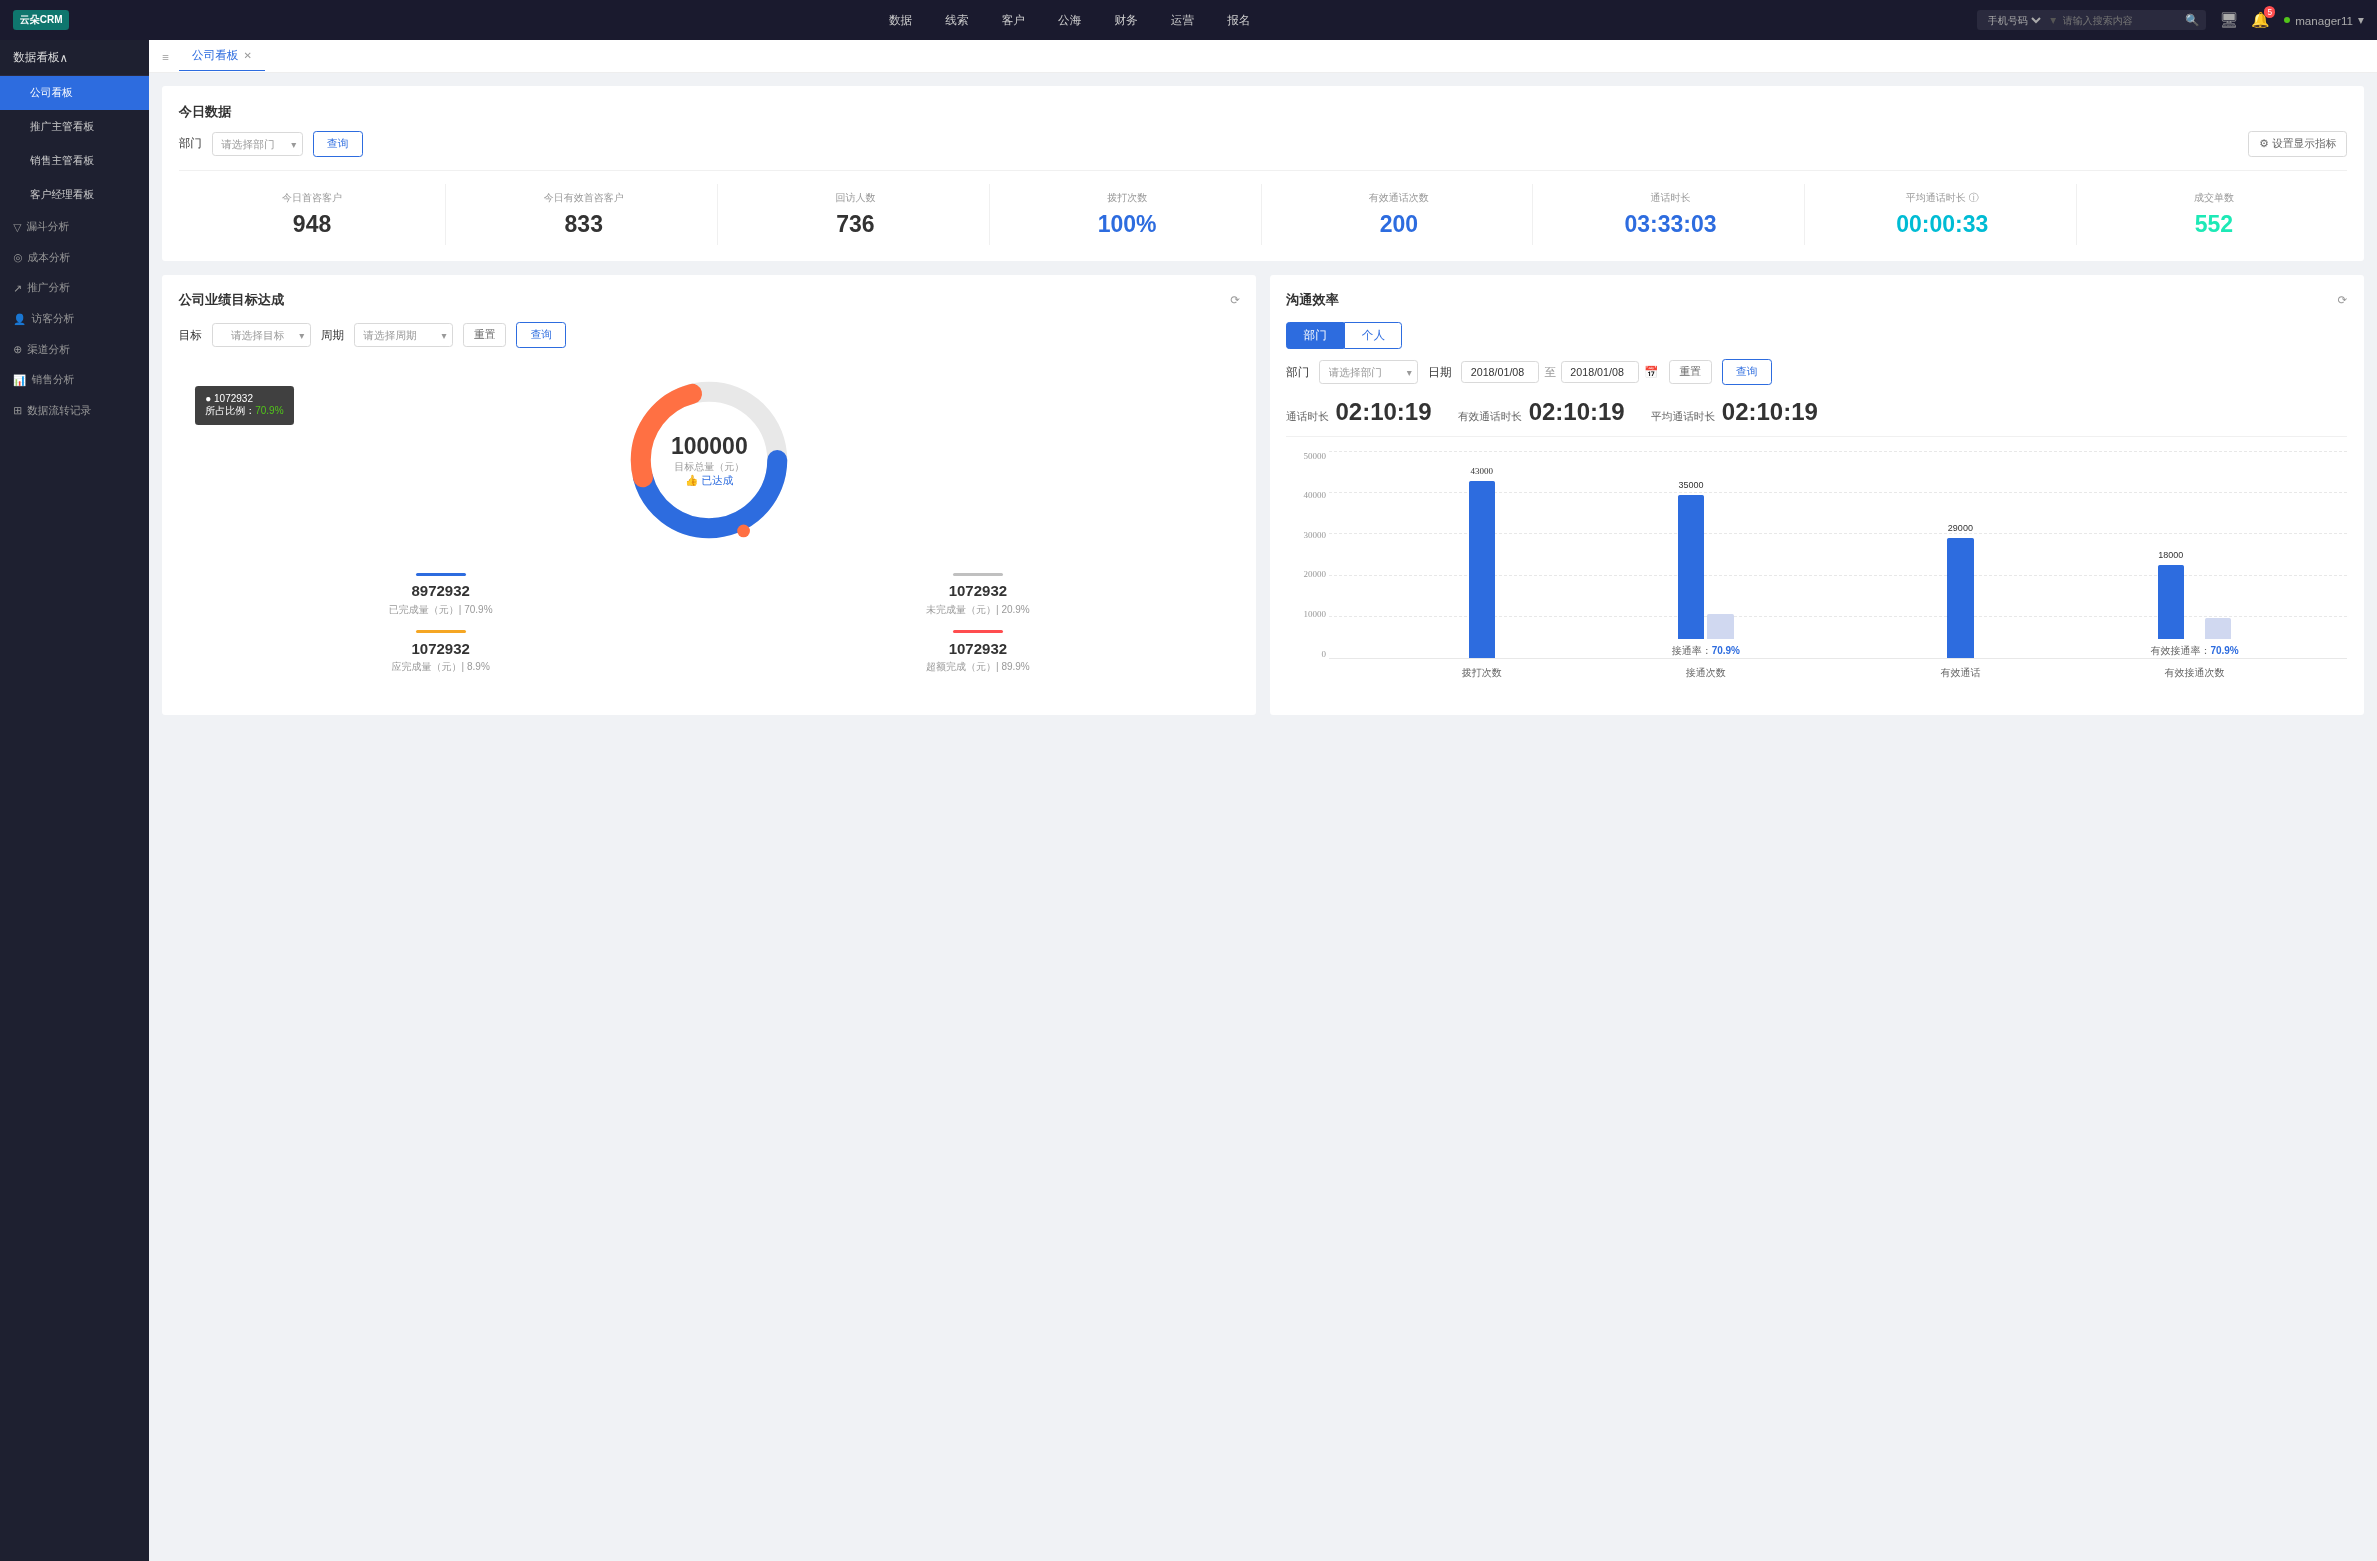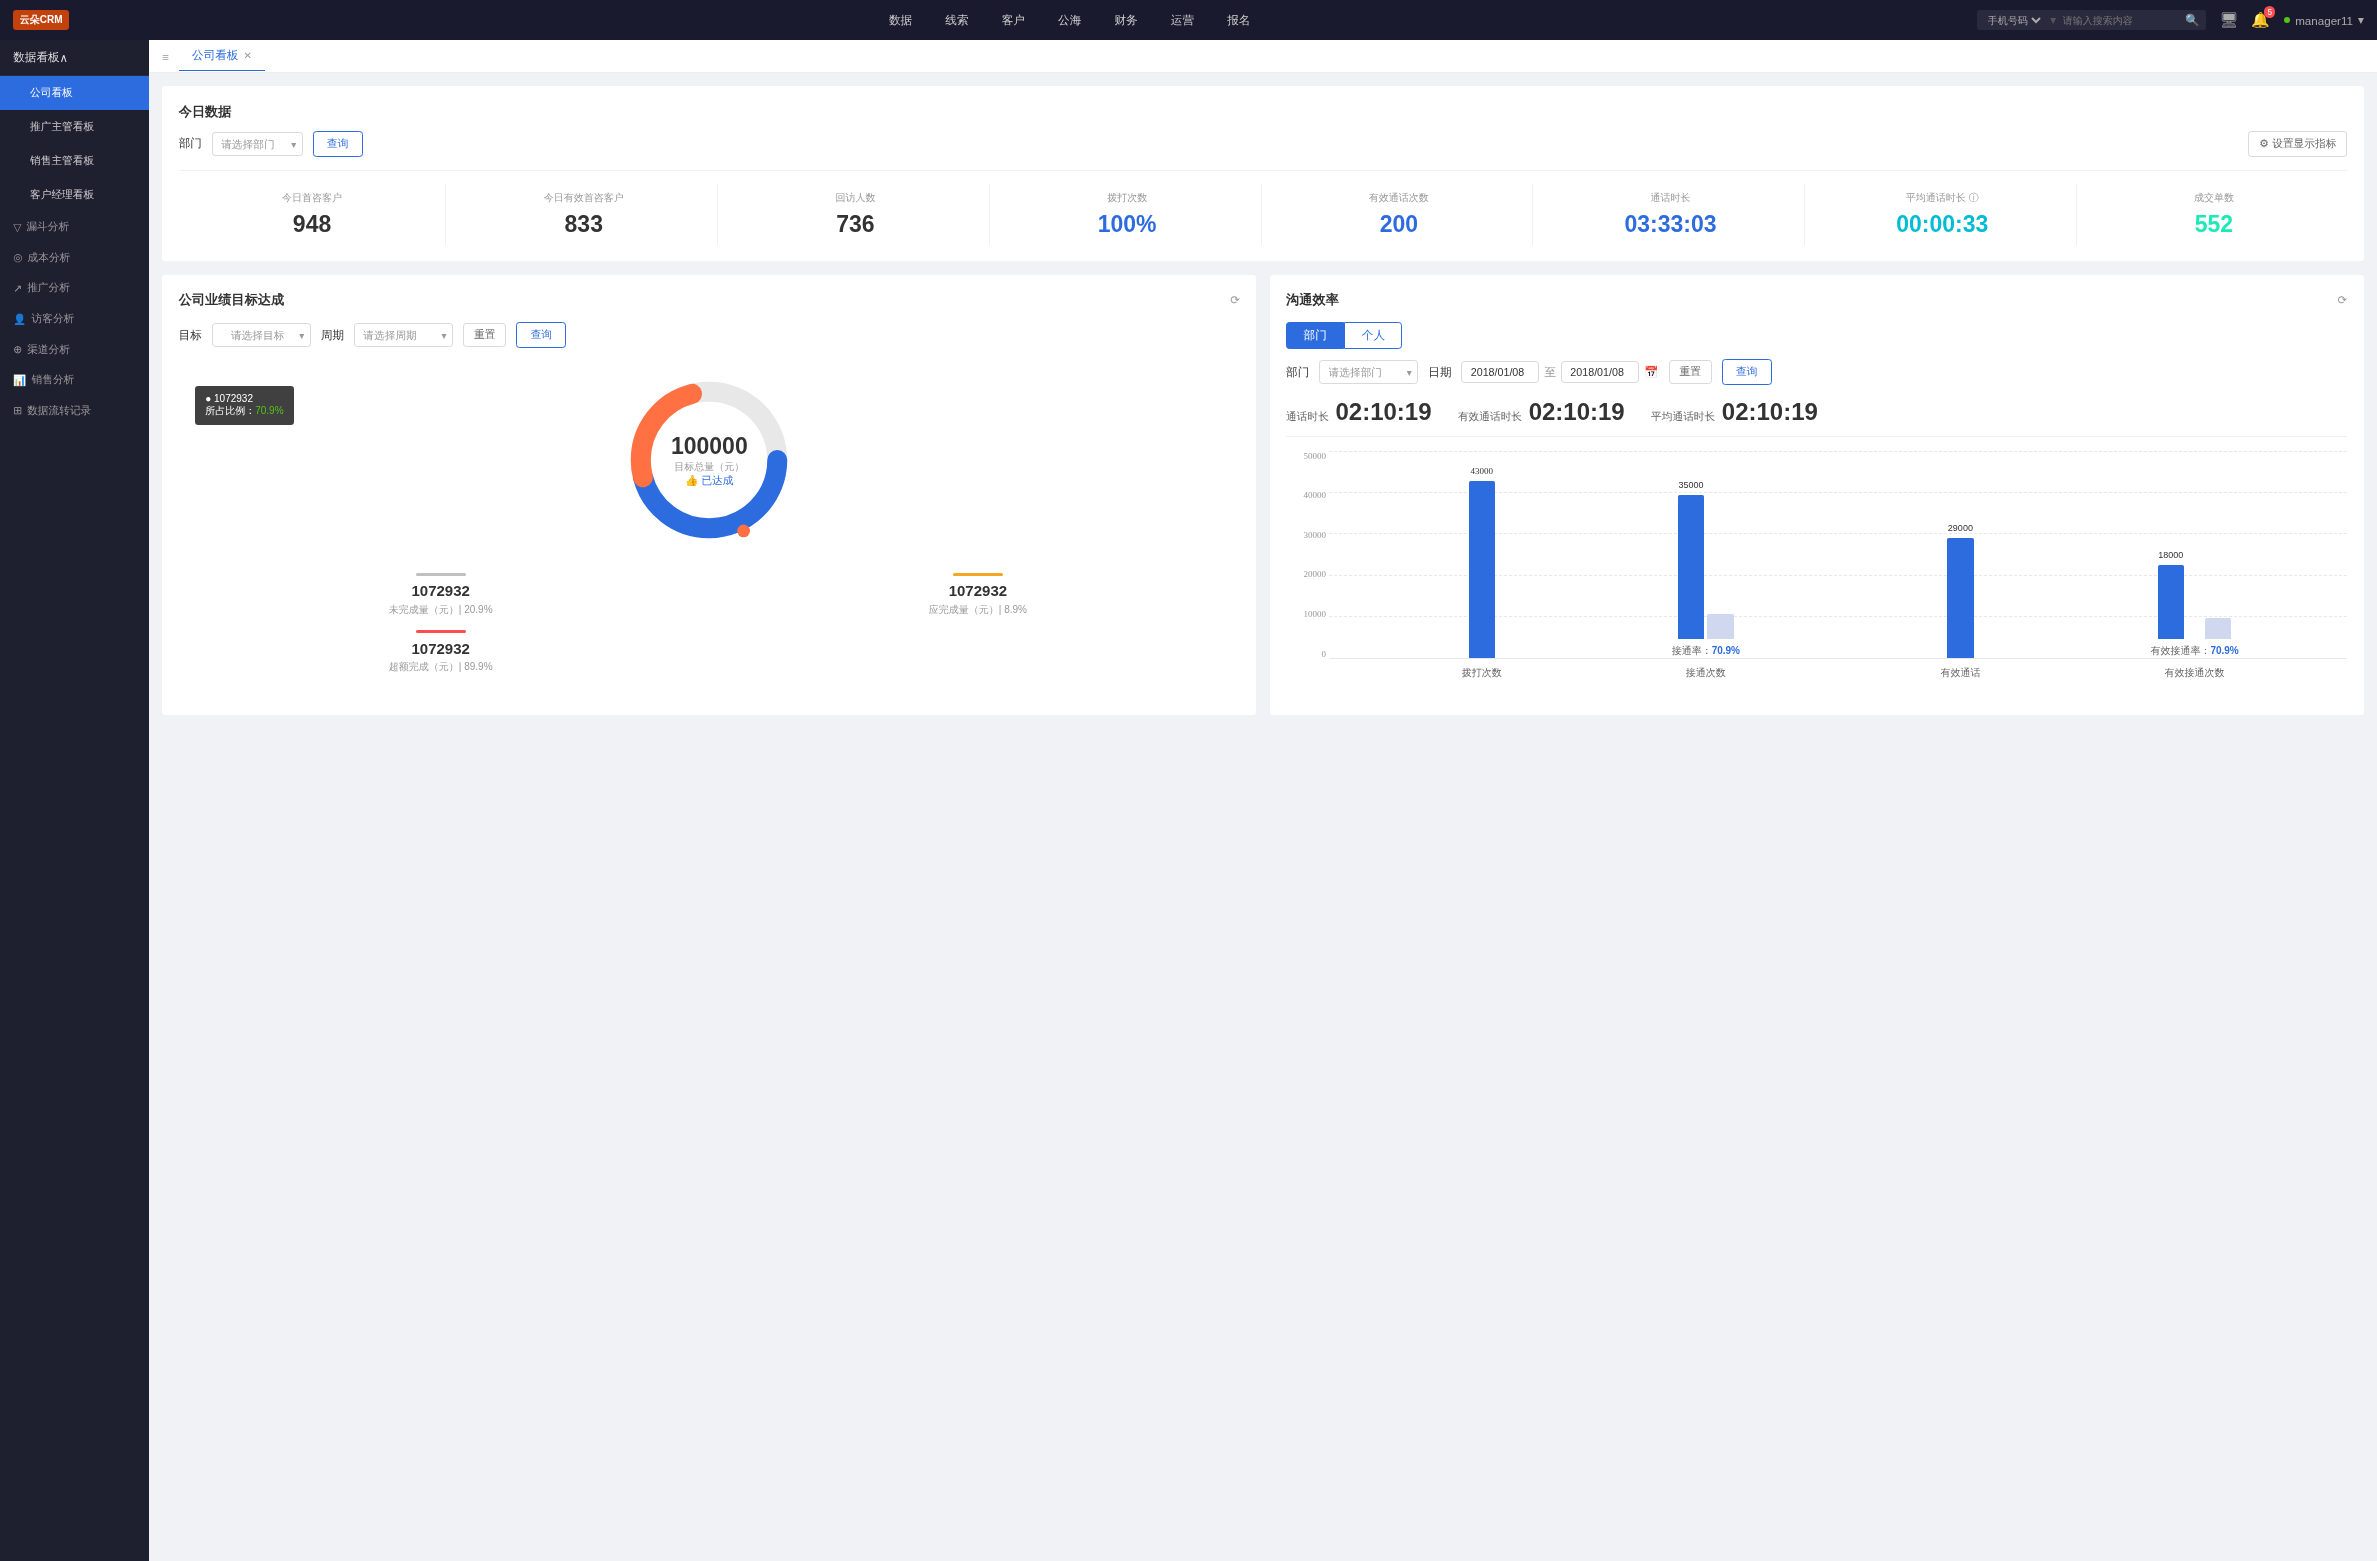--- a/index.html
+++ b/index.html
@@ -4,21 +4,21 @@
   <style>
     * { box-sizing: border-box; margin: 0; padding: 0; }
     body { font-family: 'Microsoft YaHei', Arial, sans-serif; background: #f0f2f5; color: #333; font-size: 11.6px; }
 
     
     .top-nav {
       display: flex; align-items: center; background: #1a1a2e; height: 40px;
       padding: 0 13.2px; position: fixed; top: 0; left: 0; right: 0; z-index: 100;
     }
     .logo { display: flex; align-items: center; width: 149px; }
-    .logo-box { background: #c2410c; border-radius: 3.3px; padding: 3.3px 6.6px; color: white; font-size: 10px; font-weight: bold; white-space: nowrap; }
+    .logo-box { background: #0f766e; border-radius: 3.3px; padding: 3.3px 6.6px; color: white; font-size: 10px; font-weight: bold; white-space: nowrap; }
     .nav-items { display: flex; gap: 20px; flex: 1; justify-content: center; }
     .nav-item { color: #ccc; font-size: 11.6px; cursor: pointer; padding: 3.3px 6.6px; }
     .nav-right { display: flex; align-items: center; gap: 13.2px; }
     .search-box { display: flex; align-items: center; background: #2a2a3e; border-radius: 3.3px; padding: 3.3px 6.6px; gap: 6.6px; }
     .search-select { background: transparent; color: #aaa; border: none; font-size: 10px; outline: none; }
     .search-input { background: transparent; border: none; color: #ccc; font-size: 10px; width: 116px; outline: none; }
     .search-icon-btn { color: #aaa; cursor: pointer; }
     .icon-btn { color: #aaa; cursor: pointer; font-size: 15px; position: relative; }
     .badge { position: absolute; top: -5px; right: -5px; background: #ff4d4f; color: white; border-radius: 6.6px; font-size: 8.3px; padding: 0.8px 3.3px; }
     .user-info { display: flex; align-items: center; gap: 5px; color: #aaa; cursor: pointer; }
@@ -329,20 +329,25 @@
           </svg>
           <div class="donut-center">
             <div class="donut-value">100000</div>
             <div class="donut-label">目标总量（元）</div>
             <div class="donut-achieved">👍 已达成</div>
           </div>
         </div>
 
         <div class="stats-grid">
           <div class="stat-item">
+            <div class="stat-bar" style="background:#2d6cdf;"></div>
+            <div class="stat-value">8972932</div>
+            <div class="stat-label">已完成量（元）| 70.9%</div>
+          </div>
+          <div class="stat-item">
             <div class="stat-bar" style="background:#c0c0c0;"></div>
             <div class="stat-value">1072932</div>
             <div class="stat-label">未完成量（元）| 20.9%</div>
           </div>
           <div class="stat-item">
             <div class="stat-bar" style="background:#f5a623;"></div>
             <div class="stat-value">1072932</div>
             <div class="stat-label">应完成量（元）| 8.9%</div>
           </div>
           <div class="stat-item">

